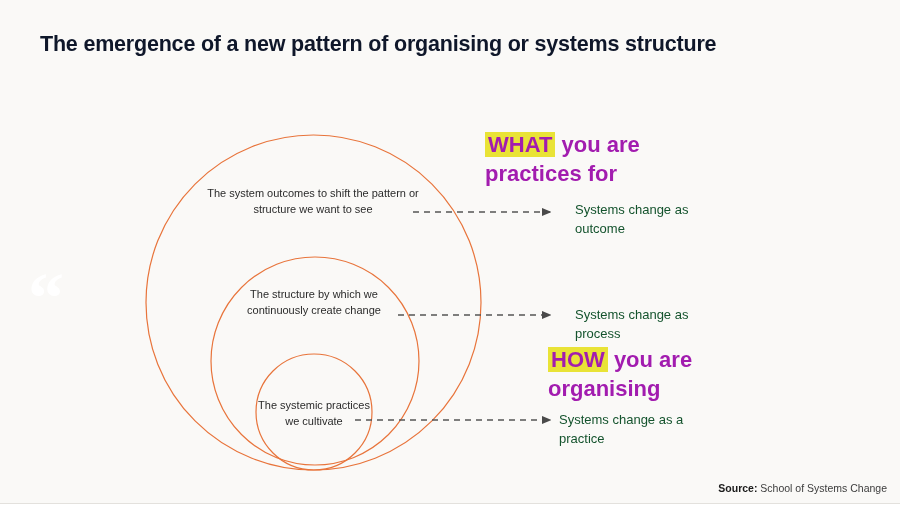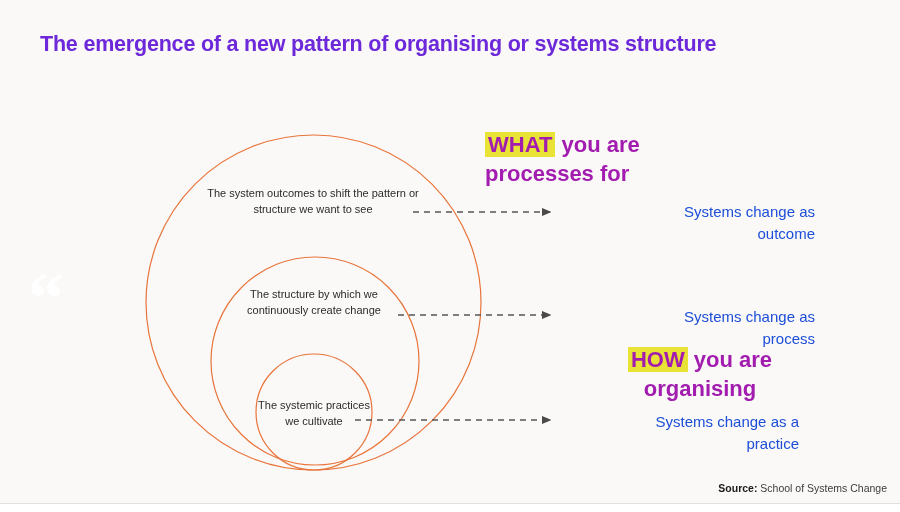--- a/index.html
+++ b/index.html
@@ -26,21 +26,21 @@
     user-select: none;
   }
   
   .slide-title {
     position: absolute;
     left: 40px; top: 32px;
     width: 820px;
     font-size: 21.5px;
     font-weight: 700;
     letter-spacing: -0.2px;
-    color: #6d28d9;
+    color: #0f172a;
   }
   
   #diagram {
     position: absolute;
     left: 0; top: 0;
     width: 900px; height: 512px;
   }
   
   .circle-label {
     position: absolute;
@@ -49,44 +49,43 @@
     line-height: 1.42;
     color: #2b2b2b;
   }
   #label-outcome { left: 206px; top: 186px; width: 214px; }
   #label-process { left: 226px; top: 287px; width: 176px; }
   #label-practice{ left: 252px; top: 398px; width: 124px; }
 
   
   .result-label {
     position: absolute;
-    font-size: 15px;
+    font-size: 13px;
     line-height: 1.45;
-    color: #1d4ed8;
-    text-align: right;
+    color: #14532d;
   }
   .result-label b { font-weight: 400; }
   #result-outcome  { left: 575px; top: 201px; width: 240px; }
   #result-process  { left: 575px; top: 306px; width: 240px; }
   #result-practice { left: 559px; top: 411px; width: 240px; }
 
   
   .big-heading {
     position: absolute;
     font-size: 22px;
     font-weight: 700;
     line-height: 1.34;
     color: #a21caf;
   }
   .hl {
     background: #e9e336;
     padding: 0 3px;
   }
   #heading-what { left: 485px; top: 130px; width: 290px; text-align: left; }
-  #heading-how  { left: 560px; top: 345px; width: 280px; text-align: center; }
+  #heading-how  { left: 548px; top: 345px; width: 280px; text-align: left; }
 
   
   .source {
     position: absolute;
     right: 13px; bottom: 18px;
     font-size: 10.5px;
     color: #3c3c3c;
   }
   .source b { font-weight: 700; color: #1b1b1b; text-align: right; }
 
@@ -140,21 +139,21 @@
     <span>Systems change as</span><br>
     <b>process</b>
   </div>
   <div class="result-label" id="result-practice">
     <span>Systems change as a</span><br>
     <b>practice</b>
   </div>
 
   <div class="big-heading" id="heading-what">
     <span class="hl">WHAT</span><span> you are</span><br>
-    <span>processes for</span>
+    <span>practices for</span>
   </div>
 
   <div class="big-heading" id="heading-how">
     <span class="hl">HOW</span><span> you are</span><br>
     <span>organising</span>
   </div>
 
   <div class="source">
     <b>Source:</b><span> School of Systems Change</span>
   </div>

